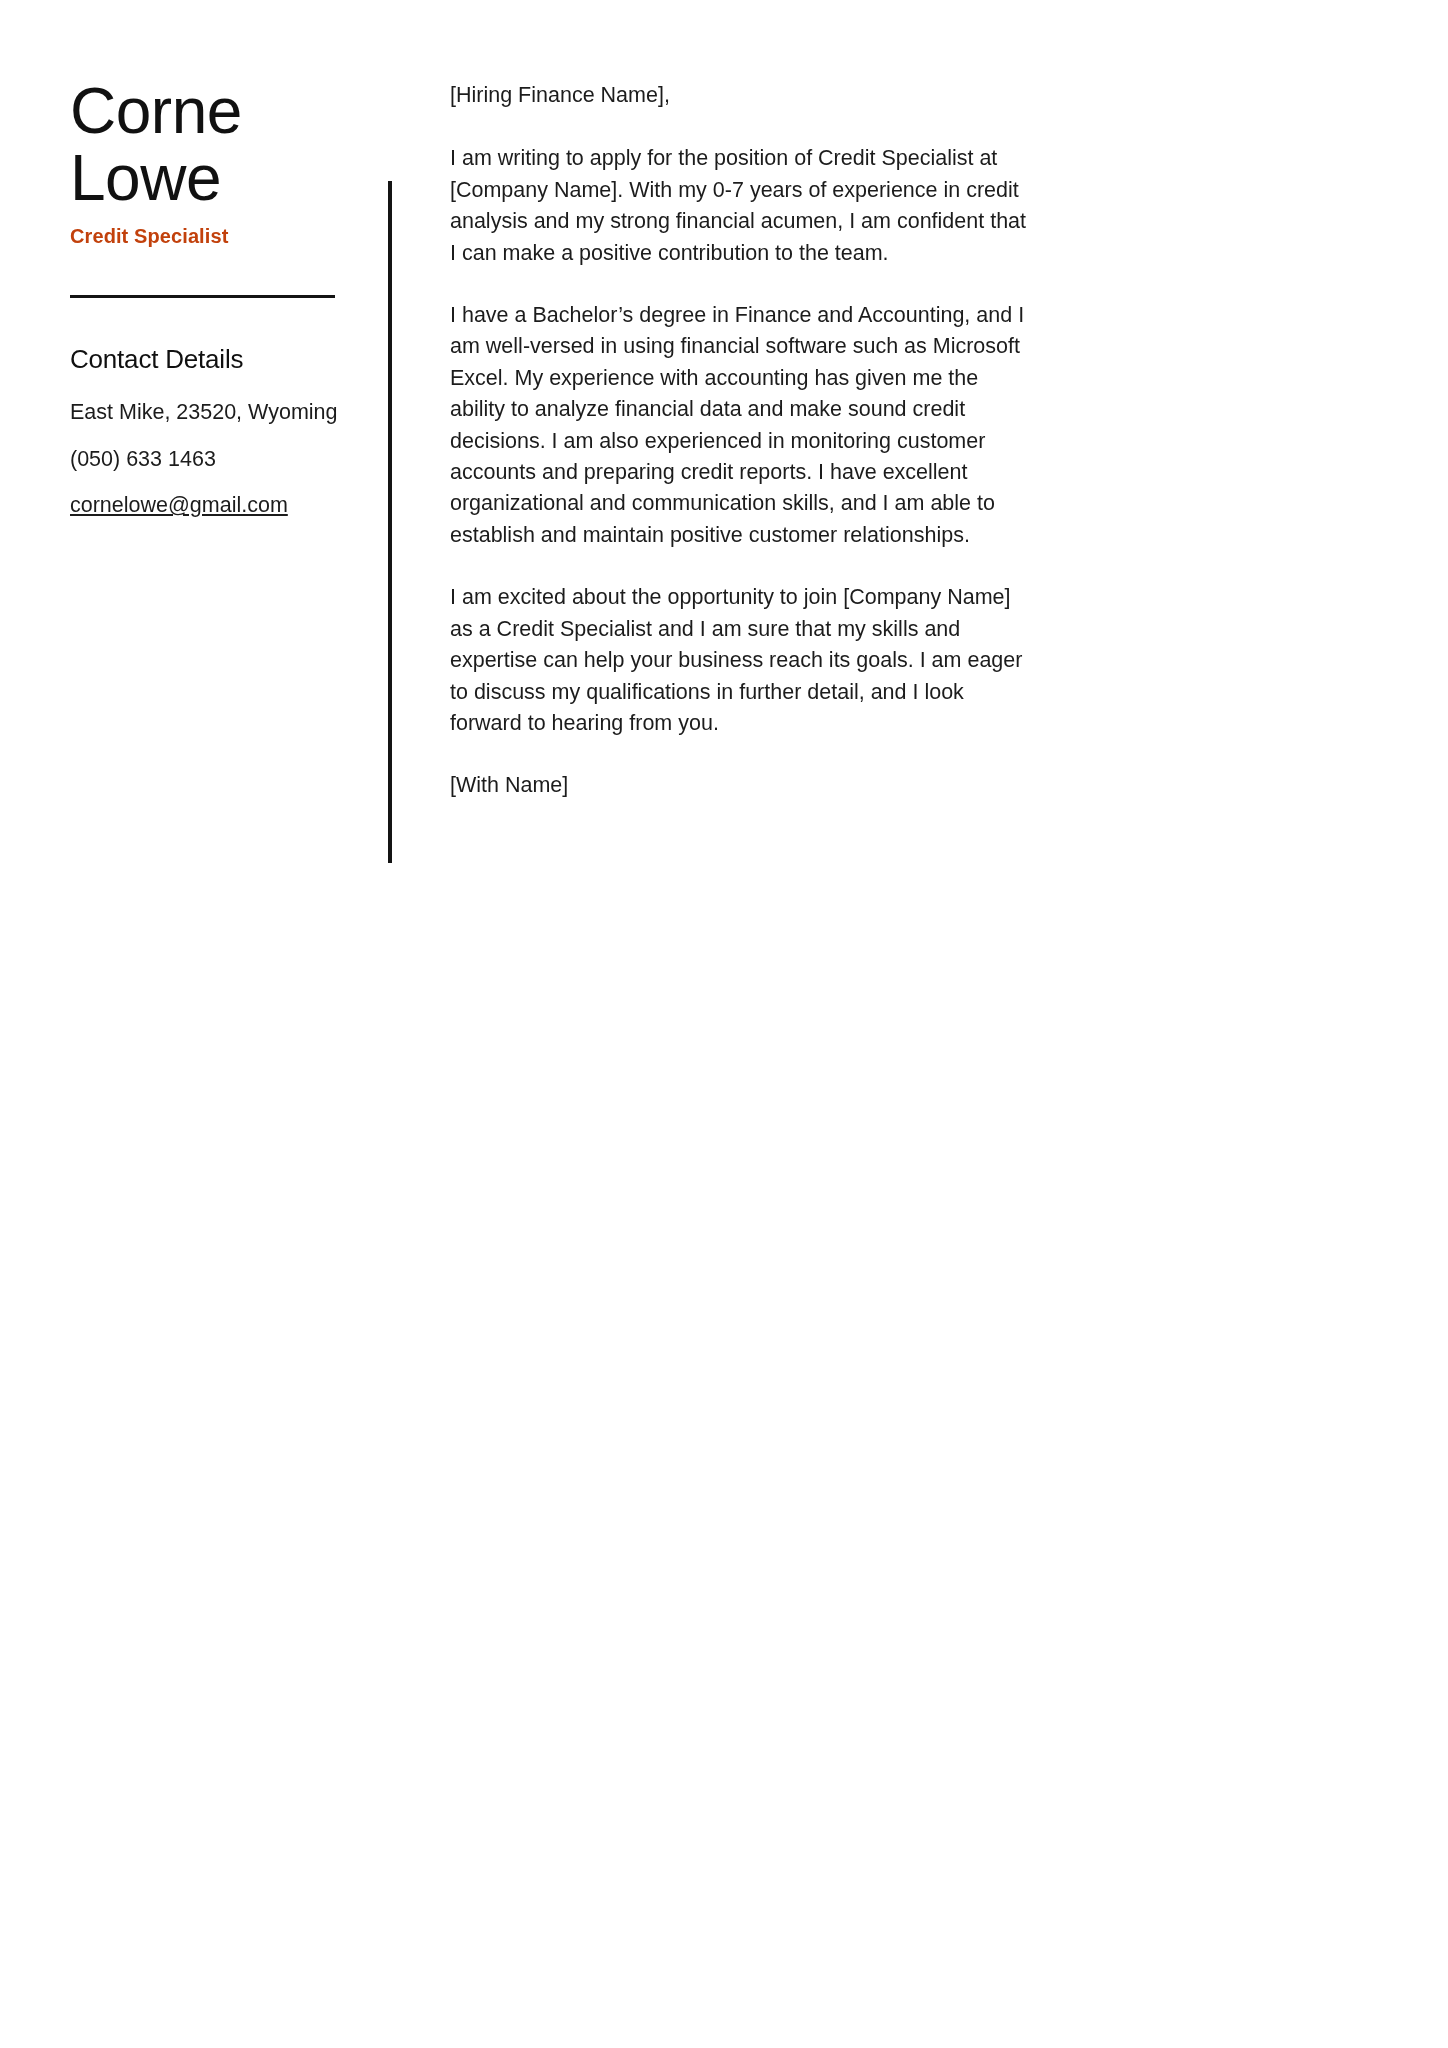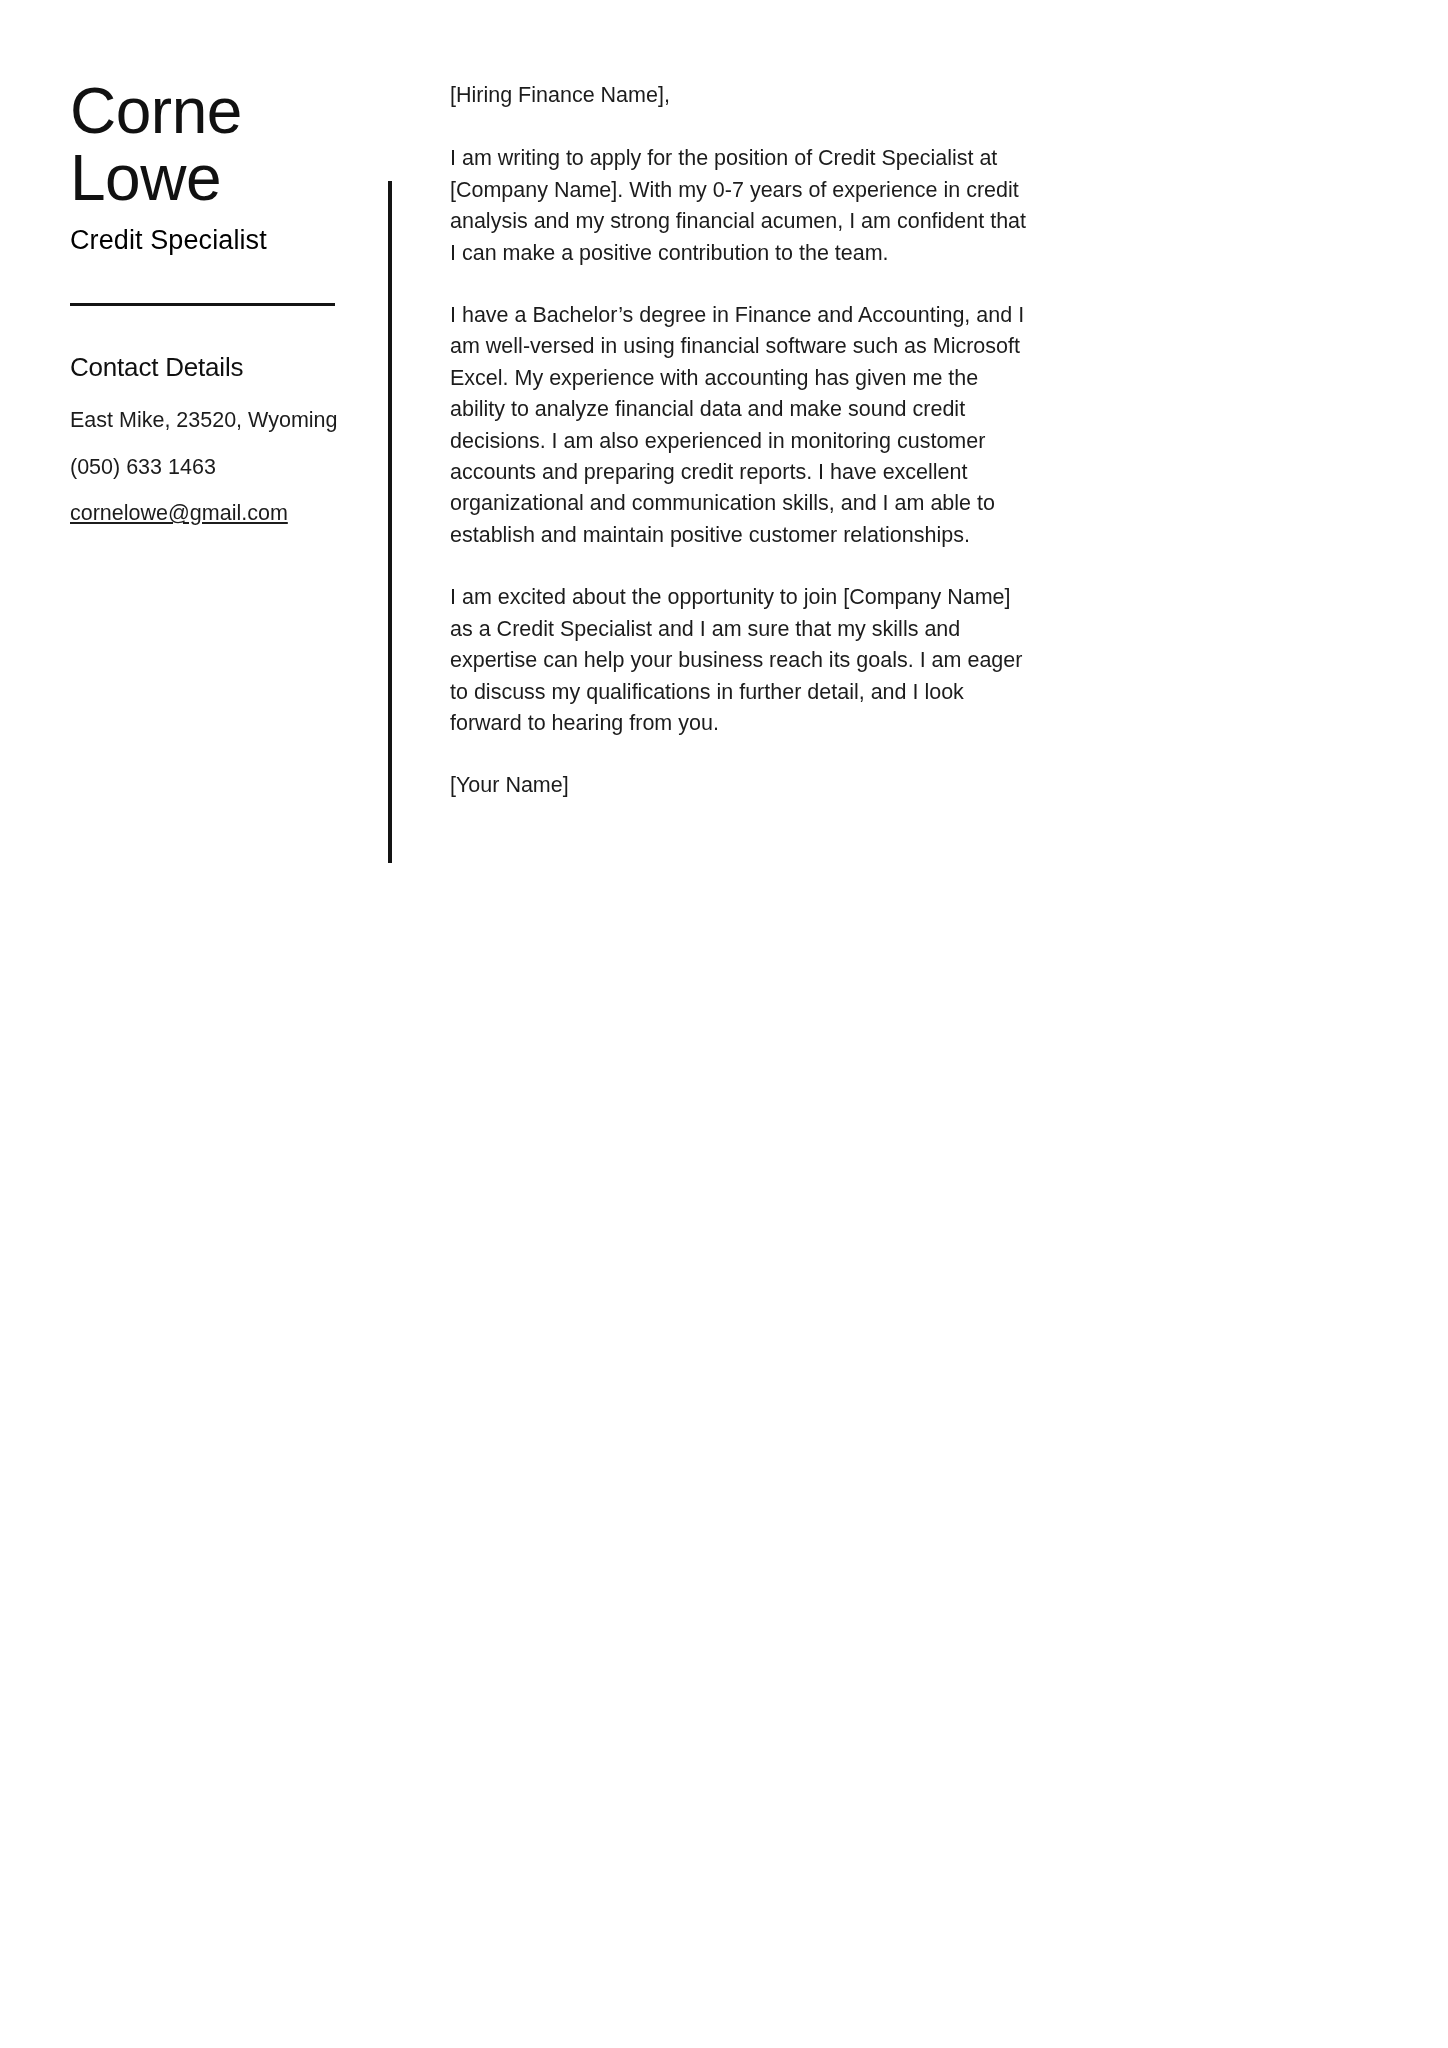--- a/index.html
+++ b/index.html
@@ -31,23 +31,23 @@
     font-weight: 400;
     letter-spacing: -0.5px;
     color: #111111;
     margin: 0;
     word-wrap: break-word;
   }
   .name-line {
     display: block;
   }
   .job-title {
-    font-size: 27px;
-    font-weight: 400;
-    color: #000000;
+    font-size: 20px;
+    font-weight: 700;
+    color: #c2410c;
     margin-top: 14px;
     letter-spacing: 0.1px;
   }
   .sidebar-divider {
     width: 265px;
     height: 3px;
     background: #141414;
     margin-top: 47px;
   }
   .section-heading {
@@ -130,16 +130,16 @@
 
   </div>
 
   <div class="vertical-rule"></div>
 
   <div class="letter">
     <p class="salutation">[Hiring Finance Name],</p>
     <p>I am writing to apply for the position of Credit Specialist at [Company Name]. With my 0-7 years of experience in credit analysis and my strong financial acumen, I am confident that I can make a positive contribution to the team.</p>
     <p>I have a Bachelor’s degree in Finance and Accounting, and I am well-versed in using financial software such as Microsoft Excel. My experience with accounting has given me the ability to analyze financial data and make sound credit decisions. I am also experienced in monitoring customer accounts and preparing credit reports. I have excellent organizational and communication skills, and I am able to establish and maintain positive customer relationships.</p>
     <p>I am excited about the opportunity to join [Company Name] as a Credit Specialist and I am sure that my skills and expertise can help your business reach its goals. I am eager to discuss my qualifications in further detail, and I look forward to hearing from you.</p>
-    <p class="signature">[Your Name]</p>
+    <p class="signature">[With Name]</p>
   </div>
 
 </div>
 
 </body></html>

